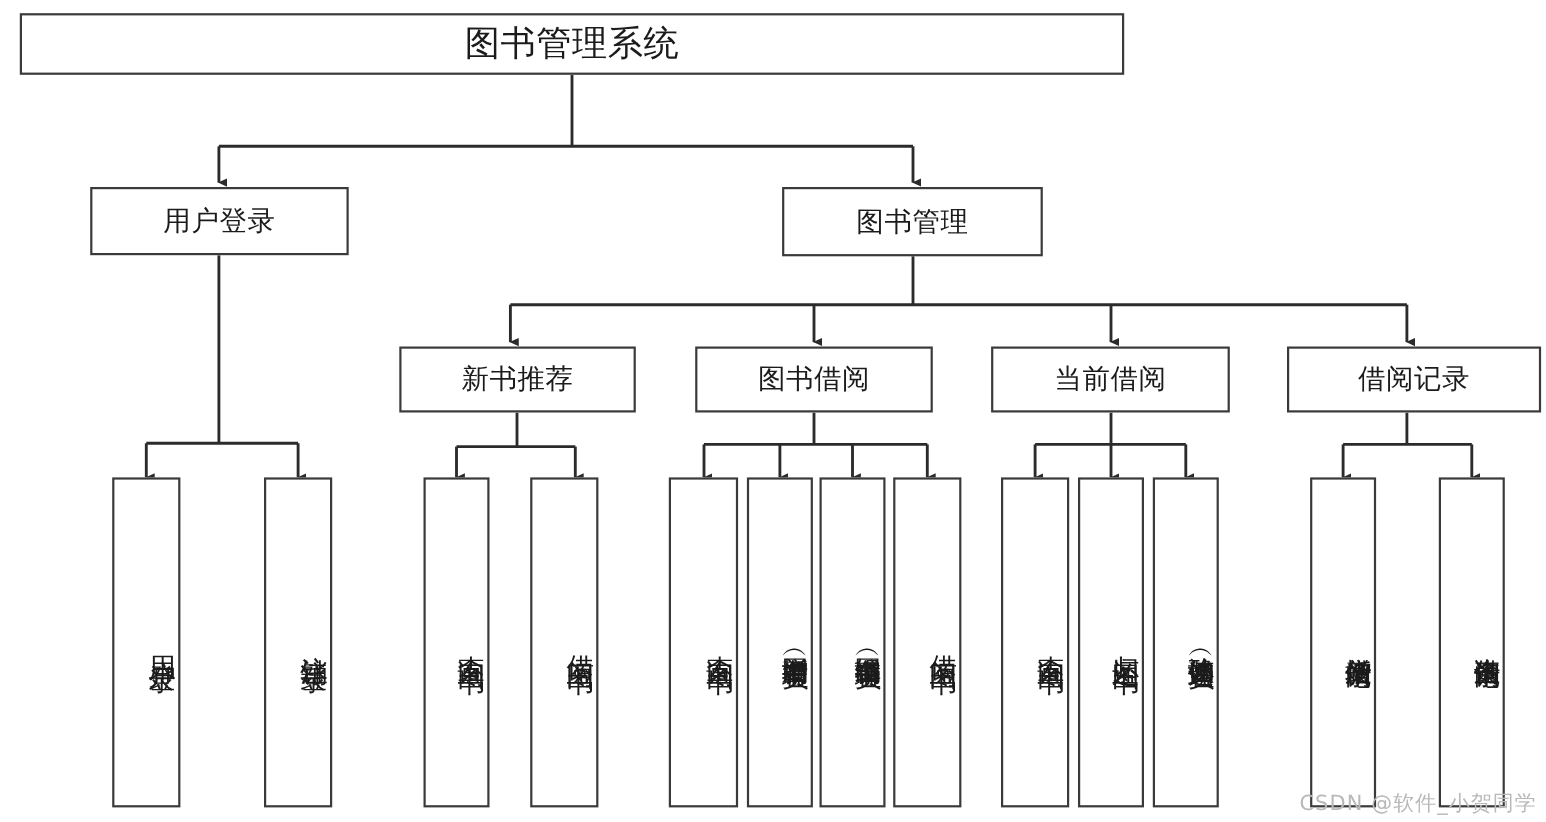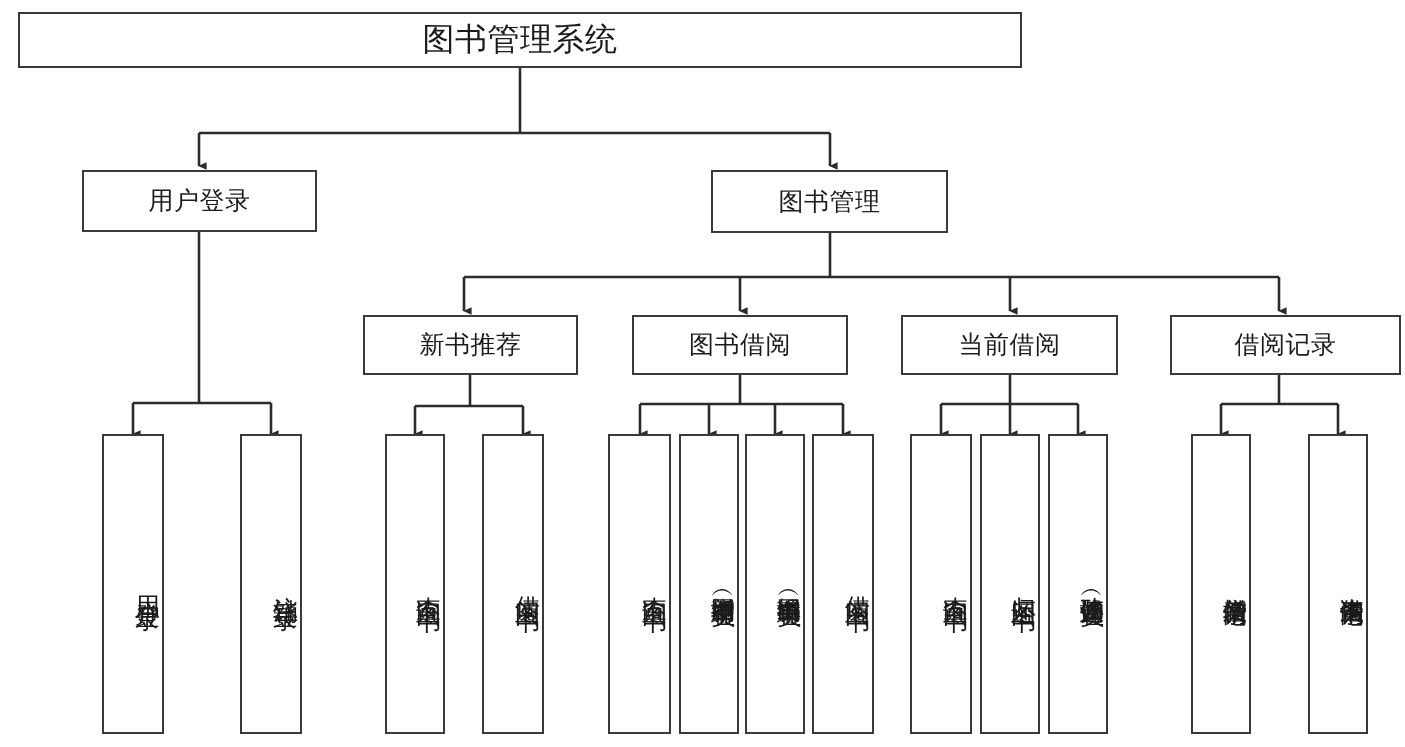--- a/index.html
+++ b/index.html
@@ -198,14 +198,15 @@
     <span>确认归还（管理员）</span>
   </div>
 
   <div class="node vert tight" style="left:1191px; top:434px; width:60px; height:300px;">
     <span>新增借阅记录</span>
   </div>
   <div class="node vert tight" style="left:1308px; top:434px; width:60px; height:300px;">
     <span>查询借阅记录</span>
   </div>
 
+  <div class="watermark">CSDN @软件_小贺同学</div>
 
 </div>
 
 </body></html>

